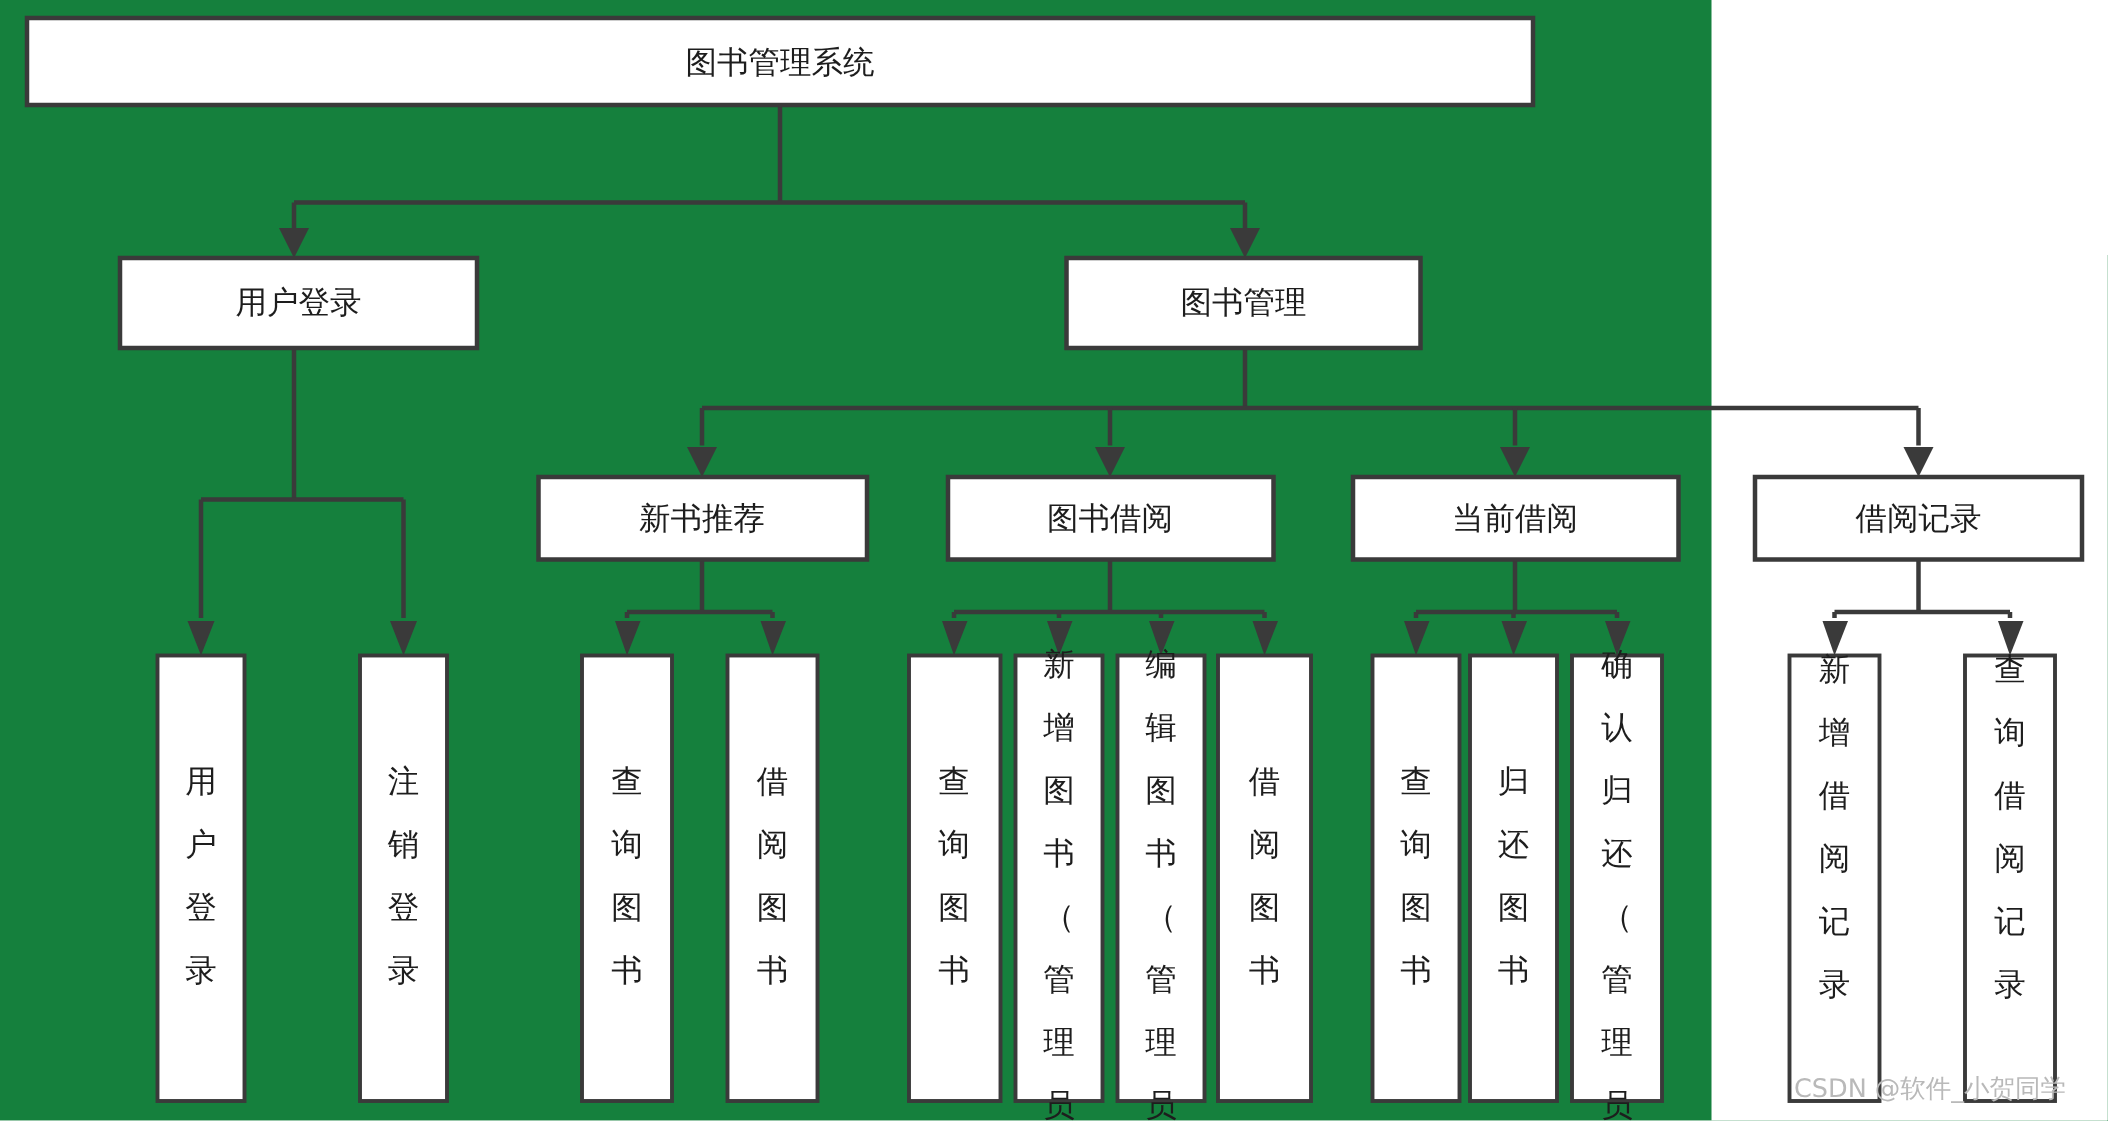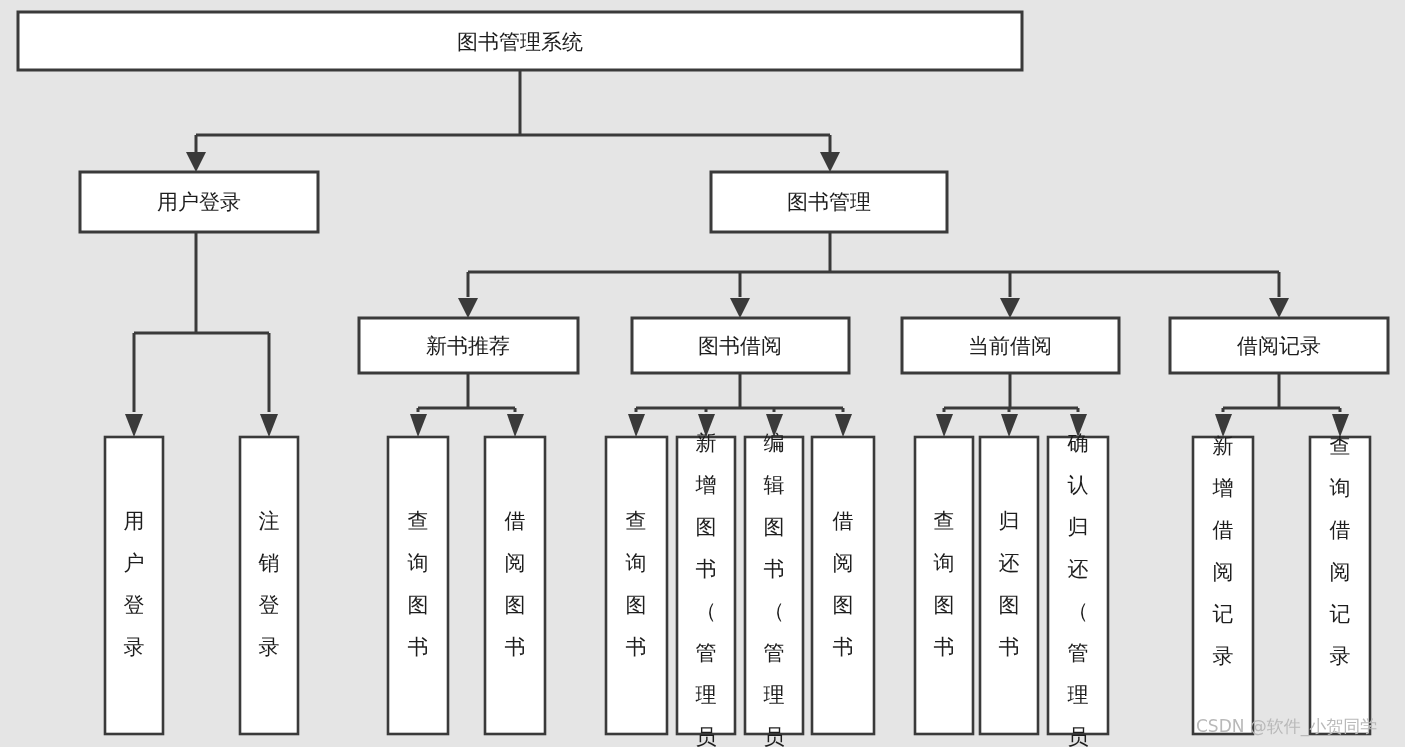--- a/index.html
+++ b/index.html
@@ -9,23 +9,23 @@
     background: #ffffff;
   }
   body {
     width: 1405px;
     height: 747px;
     font-family: "DejaVu Sans", "Liberation Sans", sans-serif;
     overflow: hidden;
   }
   #diagram-root {
     position: relative;
-    width: 1405px;
+    width: 1141px;
     height: 747px;
-    background: #e5e5e5;
+    background: #15803d;
     text-decoration: underline;
   }
   svg#diagram-svg {
     position: absolute;
     left: 0;
     top: 0;
     width: 1405px;
     height: 747px;
     display: block;
   }

